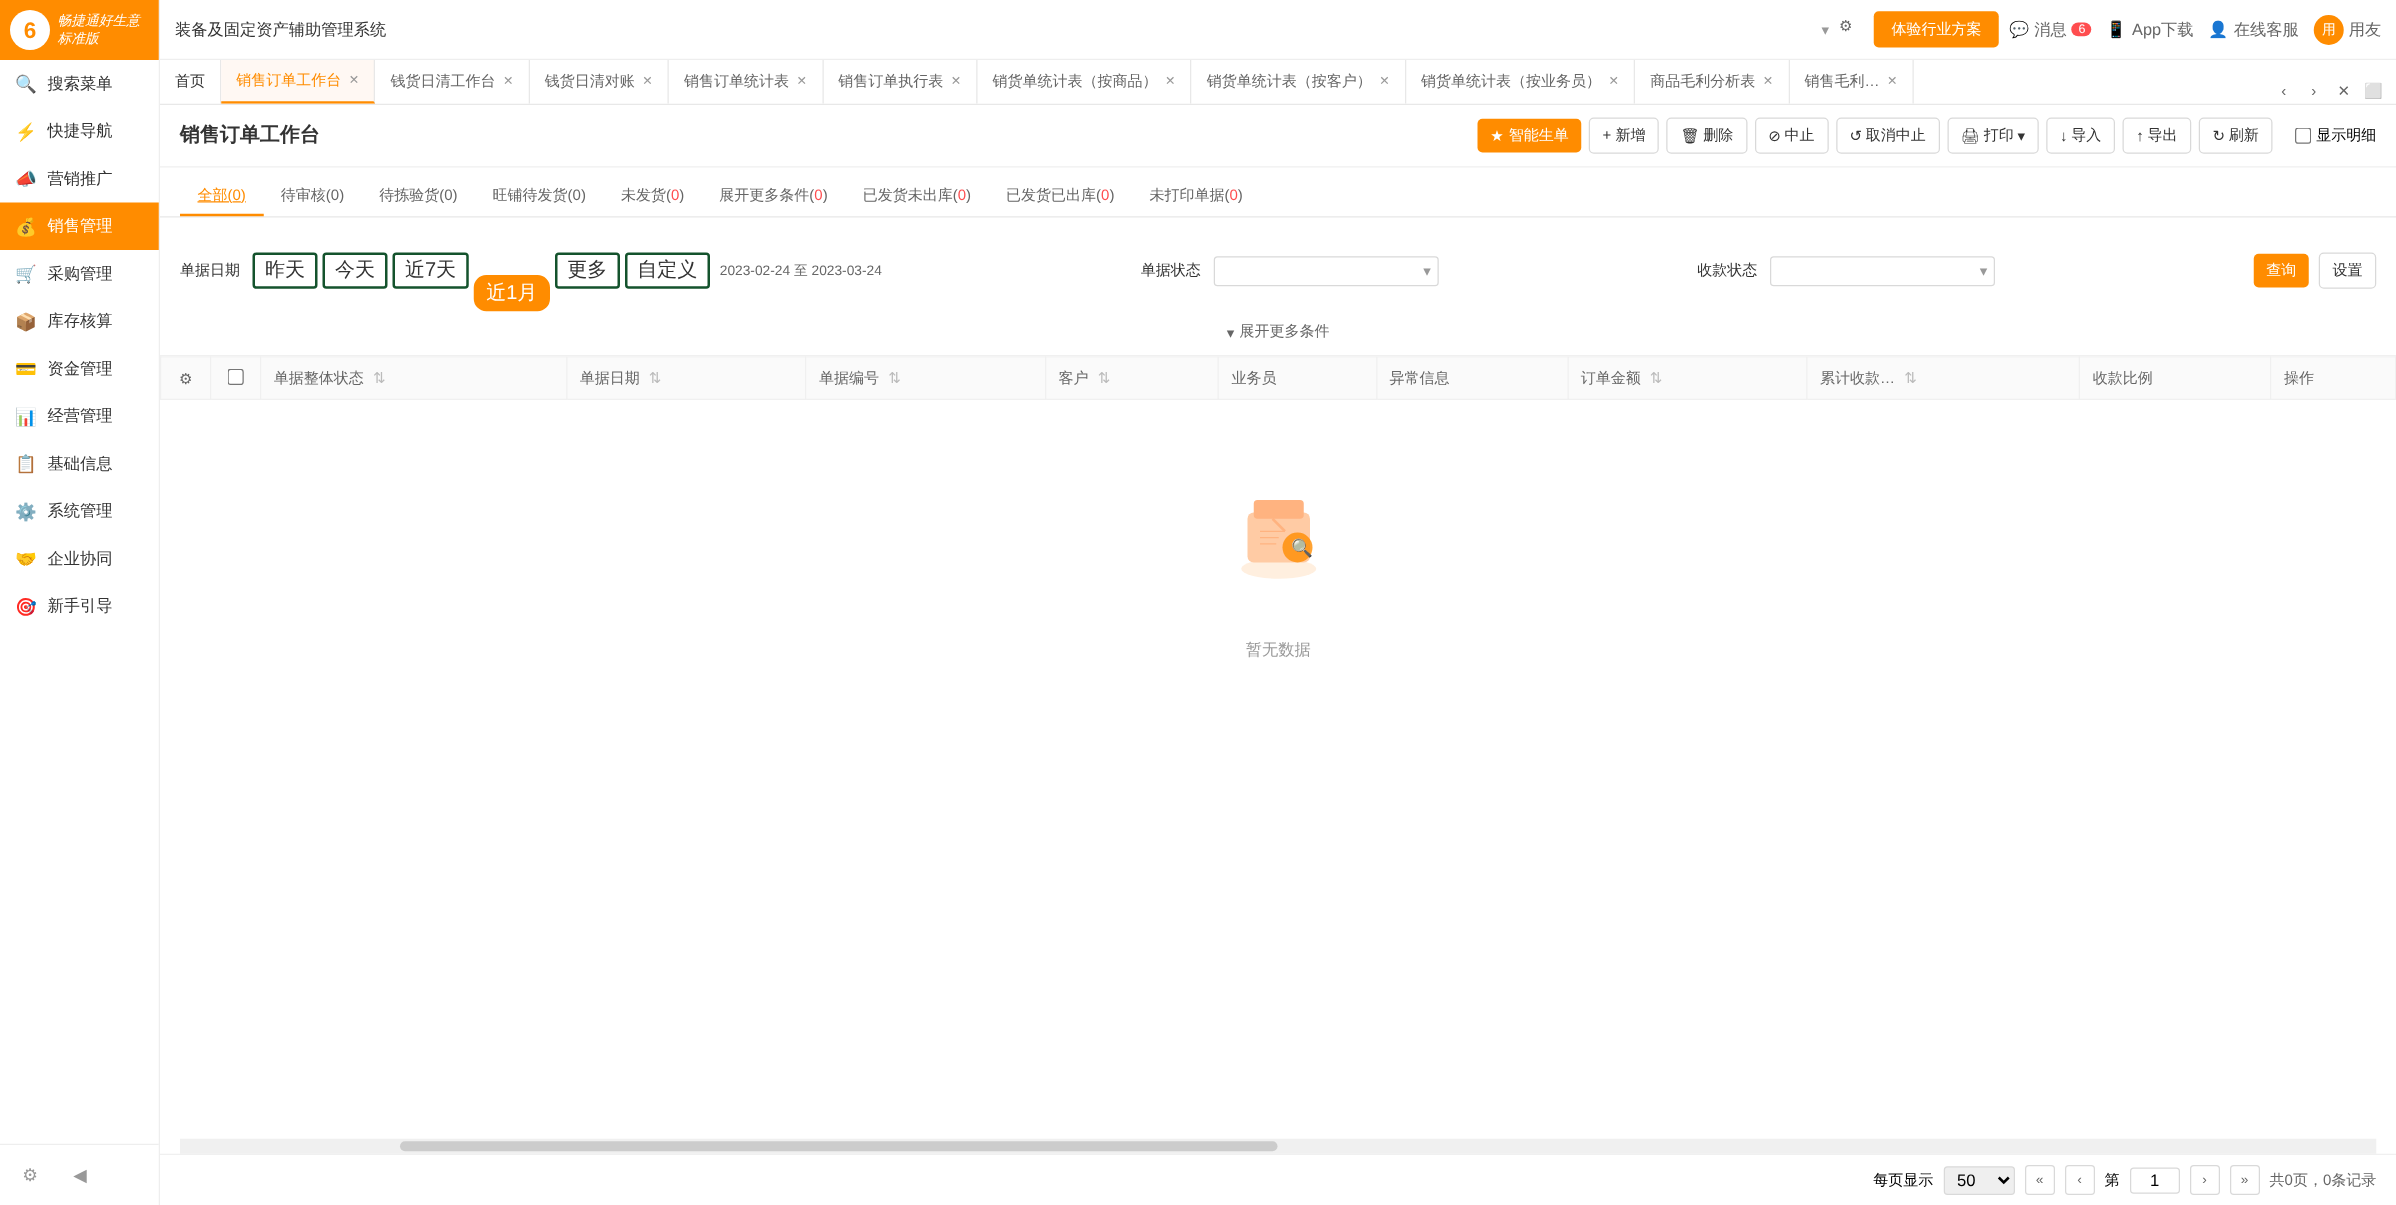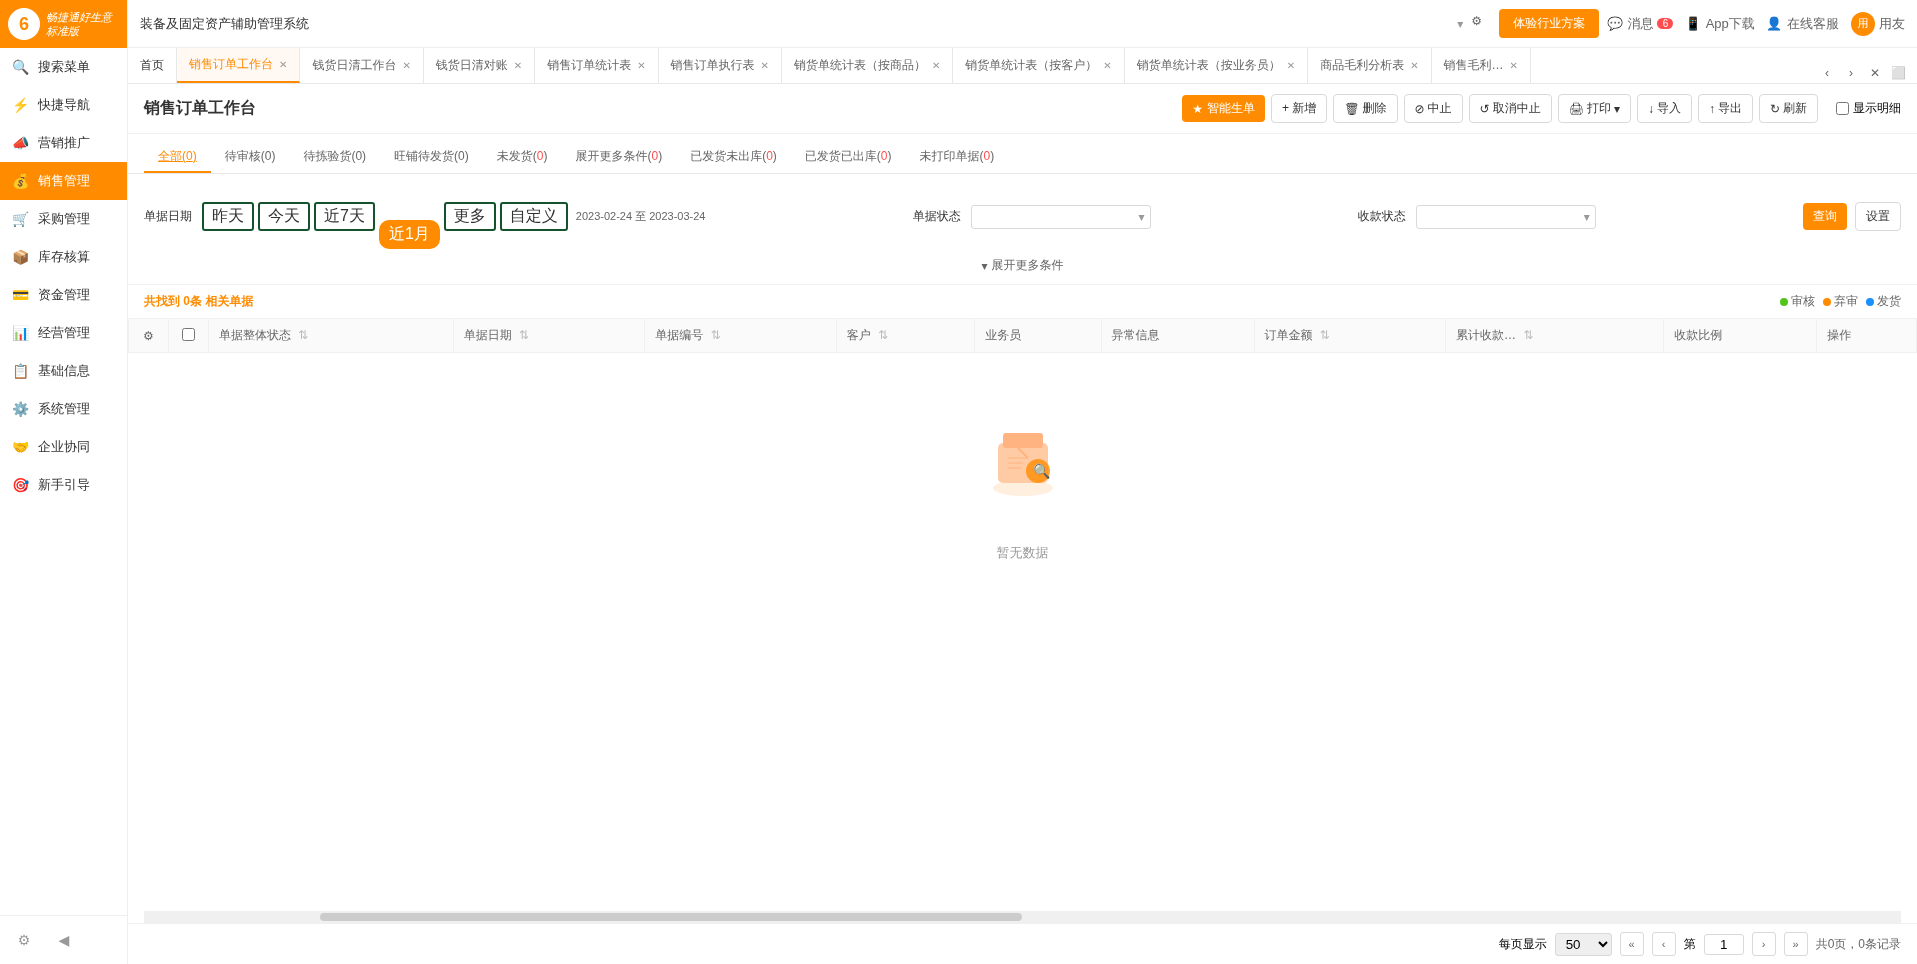--- a/index.html
+++ b/index.html
@@ -340,41 +340,20 @@
           <button class="action-btn">设置</button>
         </div>
         <div style="width:100%;display:flex;justify-content:center;">
           <div class="expand-btn">
             <span>▾</span>
             <span>展开更多条件</span>
           </div>
         </div>
       </div>
 
-      <div class="toolbar">
-        <div class="result-info">
-          <span>共找到</span>
-          <span>0条</span>
-          <span>相关单据</span>
-        </div>
-        <div class="toolbar-right">
-          <div class="toolbar-btn">
-            <span class="dot dot-review"></span>
-            <span>审核</span>
-          </div>
-          <div class="toolbar-btn">
-            <span class="dot dot-cancel"></span>
-            <span>弃审</span>
-          </div>
-          <div class="toolbar-btn">
-            <span class="dot dot-ship"></span>
-            <span>发货</span>
-          </div>
-        </div>
-      </div>
 
       <div class="table-wrapper">
         <table>
           <thead>
             <tr>
               <th class="col-setting">⚙</th>
               <th class="col-checkbox"><input type="checkbox" style=""></th>
               <th>单据整体状态 <span class="sort-icon">⇅</span></th>
               <th>单据日期 <span class="sort-icon">⇅</span></th>
               <th>单据编号 <span class="sort-icon">⇅</span></th>

